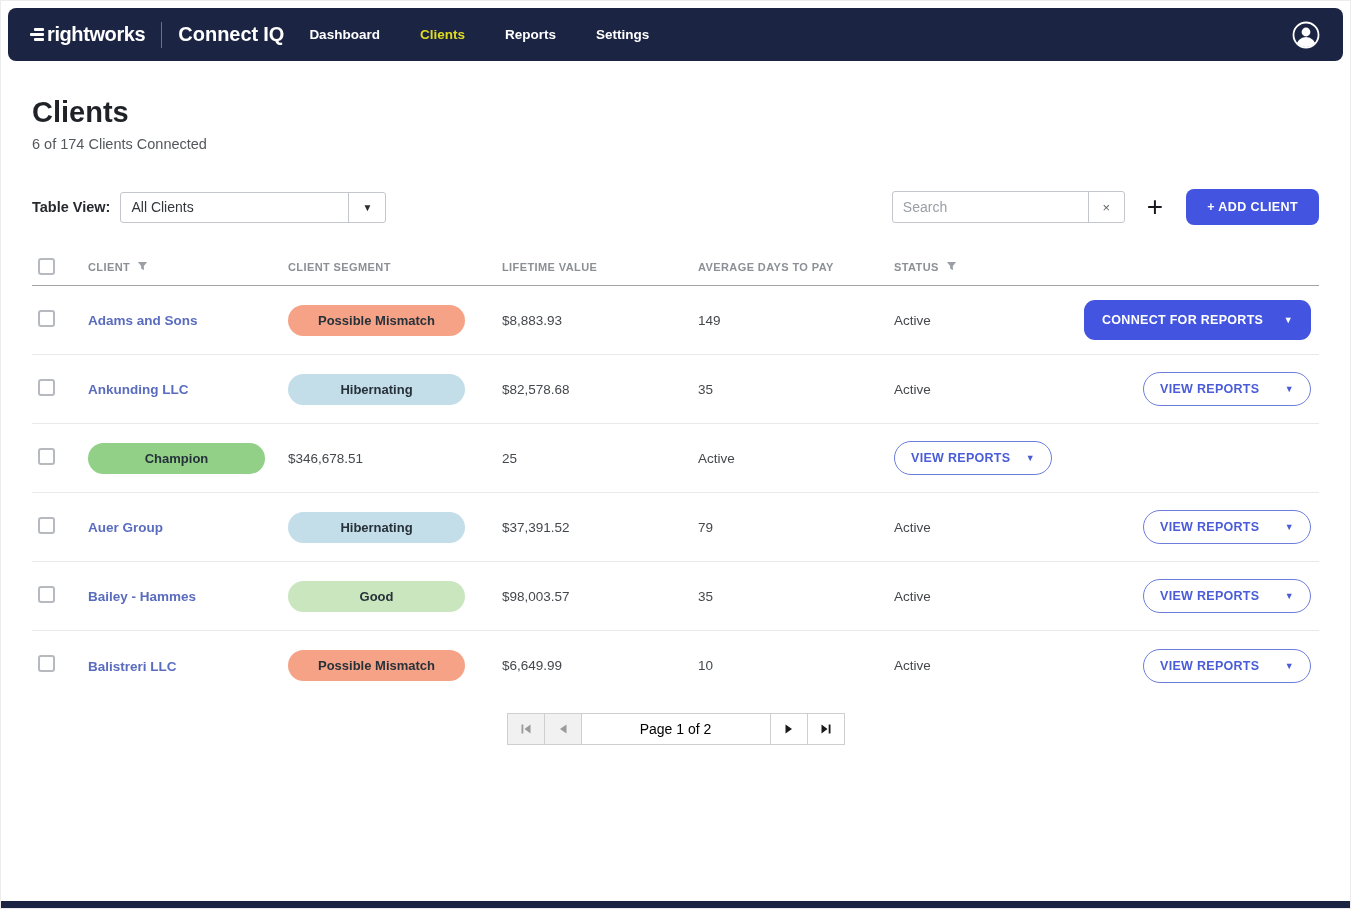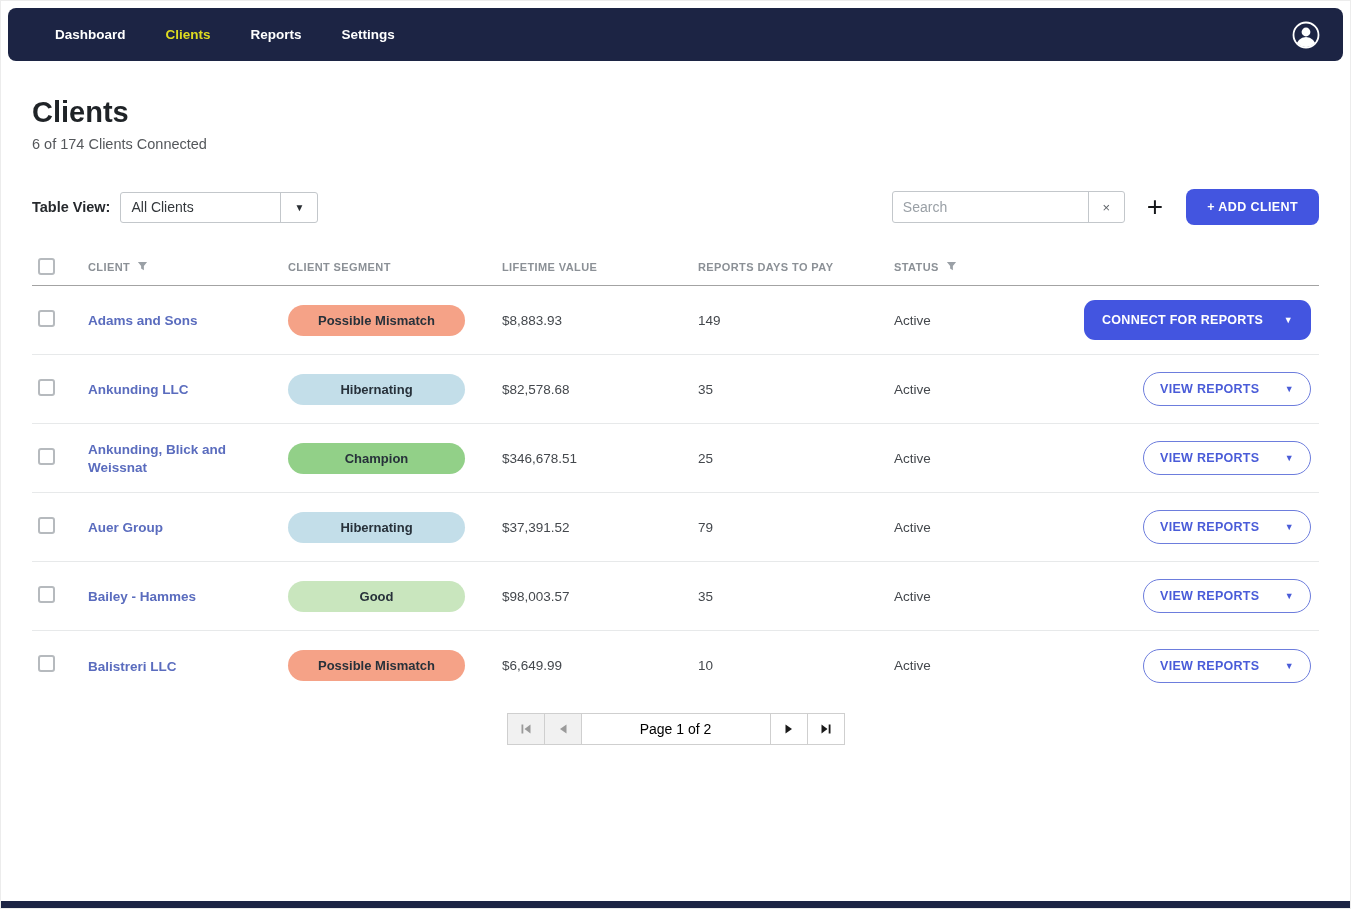--- a/index.html
+++ b/index.html
@@ -35,21 +35,21 @@
 
   
   .main { padding:0 31px; }
   .page-title { font-size:29px; font-weight:700; color:#1f2327; margin-top:35px; }
   .page-subtitle { font-size:14.5px; color:#54575b; margin-top:7px; }
 
   
   .toolbar { display:flex; align-items:center; margin-top:37px; }
   .tv-label { font-size:14.5px; font-weight:700; color:#26292d; margin-right:10px; }
   .select-box {
-    width:198px; height:31px; border:1px solid #c3c7cb; border-radius:3px;
+    width:266px; height:31px; border:1px solid #c3c7cb; border-radius:3px;
     display:flex; align-items:center; background:#fff; cursor:pointer;
   }
   .select-box .sel-value { flex:1; font-size:14px; color:#33373b; padding-left:10px; }
   .select-box .sel-arrow-cell {
     width:37px; align-self:stretch; border-left:1px solid #c3c7cb;
     display:flex; align-items:center; justify-content:center;
   }
   .sel-arrow { font-size:10px; color:#2a2e33; }
   .toolbar-right { margin-left:auto; display:flex; align-items:center; }
   .search-box {
@@ -130,20 +130,32 @@
     font-size:14px; color:#000000; background:#fff;
   }
 
   
   .footer-strip { position:absolute; left:0; right:0; bottom:0; height:7px; background:#1c2444; }
 </style>
 </head>
 <body>
 
 <div class="navbar">
+  <div class="logo-group">
+    <span class="logo-bars">
+        <i></i>
+        <i></i>
+        <i></i>
+      </span>
+    <span class="brand-name">rightworks</span>
+    <span class="brand-divider"></span>
+    <span class="product-name">
+      <span class="p1">Connect</span><span class="p2">IQ</span>
+    </span>
+  </div>
   <div class="nav-items">
     <a class="nav-item">Dashboard</a>
     <a class="nav-item active">Clients</a>
     <a class="nav-item">Reports</a>
     <a class="nav-item">Settings</a>
   </div>
   <div class="nav-spacer"></div>
   <svg class="avatar" viewBox="0 0 30 30">
     <defs>
         <clipPath id="avclip">
@@ -191,21 +203,21 @@
             <path d="M1 1h10L7.5 5.5V10L4.5 8.2V5.5z" fill="#9aa0a6"></path>
           </svg>
       </div>
       <div class="th">
         <span>CLIENT SEGMENT</span>
       </div>
       <div class="th">
         <span>LIFETIME VALUE</span>
       </div>
       <div class="th">
-        <span>REPORTS DAYS TO PAY</span>
+        <span>AVERAGE DAYS TO PAY</span>
       </div>
       <div class="th">
         <span>STATUS</span>
         <svg width="11" height="11" viewBox="0 0 12 12">
             <path d="M1 1h10L7.5 5.5V10L4.5 8.2V5.5z" fill="#9aa0a6"></path>
           </svg>
       </div>
       <div class="th"></div>
     </div>
     <div id="table-body">
@@ -247,23 +259,20 @@
       <button class="action-btn outline">
         <span>VIEW REPORTS</span>
         <span class="arrow">▼</span>
       </button>
     </div>
   </div>
 
   <div class="grid-row trow">
     <div>
       <span class="checkbox"></span>
-    </div>
-    <div>
-      <a class="client-link">Ankunding, Blick and Weissnat</a>
     </div>
     <div>
       <span class="badge" style="background: rgb(146, 208, 136);">Champion</span>
     </div>
     <div class="cell-text">$346,678.51</div>
     <div class="cell-text">25</div>
     <div class="cell-text c-status">Active</div>
     <div class="c-action">
       <button class="action-btn outline">
         <span>VIEW REPORTS</span>

